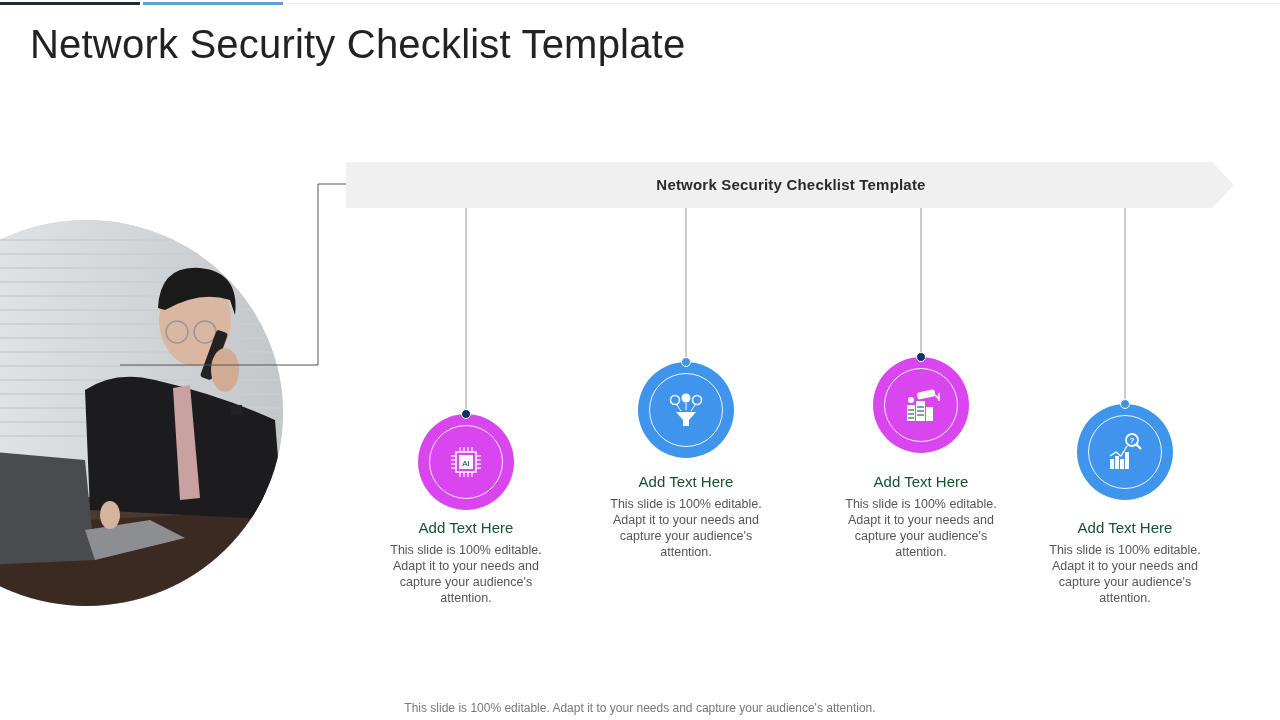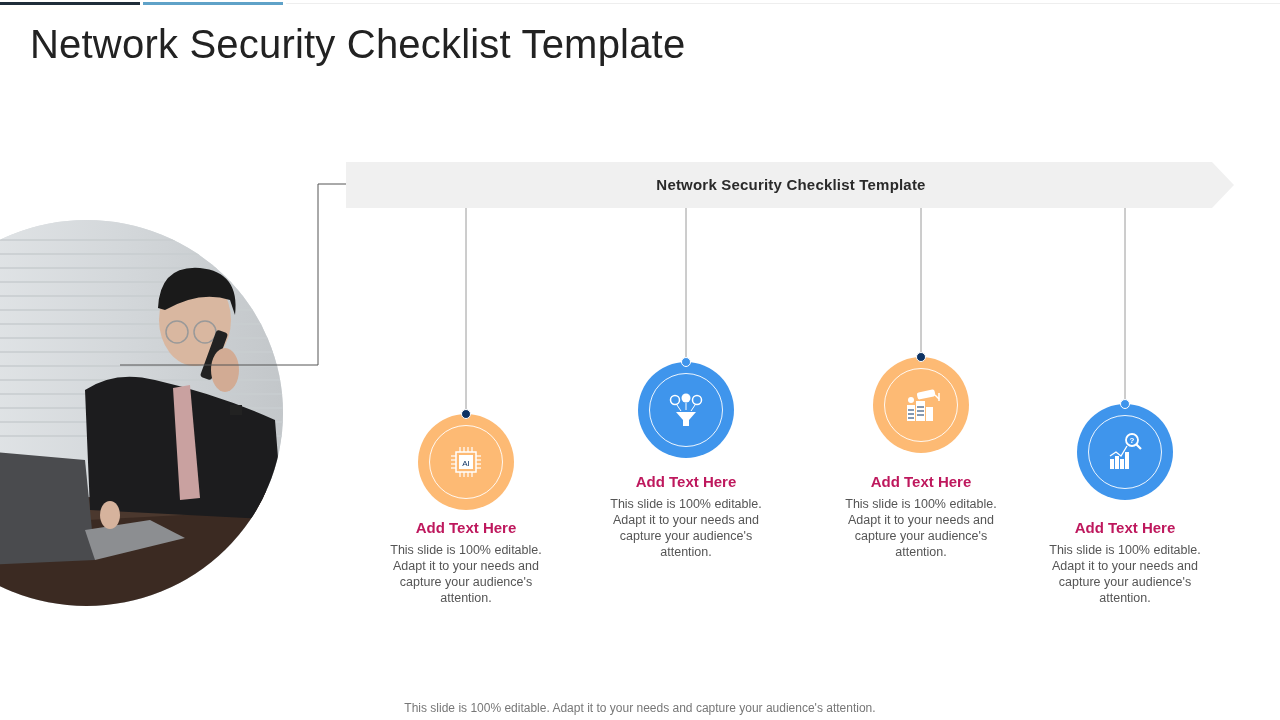--- a/index.html
+++ b/index.html
@@ -10,25 +10,25 @@
   .page-title { position:absolute; left:30px; top:22px; font-size:40px; color:#222222; letter-spacing:0.2px; }
   .photo { position:absolute; left:-110px; top:220px; width:393px; height:386px; border-radius:50%; overflow:hidden; background:#d8dcdf; }
   .banner { position:absolute; left:346px; top:162px; width:888px; height:46px; }
   .banner svg { position:absolute; left:0; top:0; }
   .banner-title { position:absolute; left:0; top:0; width:890px; height:46px; line-height:46px; text-align:center; font-size:15px; font-weight:bold; color:#2a2a2a; letter-spacing:0.2px; }
   .connector { position:absolute; left:0; top:0; width:1280px; height:720px; pointer-events:none; }
   .circle { position:absolute; width:96px; height:96px; border-radius:50%; }
   .circle .ring { position:absolute; left:11px; top:11px; width:72px; height:72px; border:1.3px solid rgba(255,255,255,0.9); border-radius:50%; }
   .circle .dot { position:absolute; left:43px; top:-5px; width:8px; height:8px; border-radius:50%; border:1.5px solid #ffffff; }
   .circle svg { position:absolute; left:28px; top:28px; }
-  .navy { background:#fdba74; }
+  .navy { background:#d946ef; }
   .navy .dot { background:#0d3263; }
   .blue { background:#3f95ec; }
   .blue .dot { background:#3f95ec; }
-  .step-title { position:absolute; width:170px; text-align:center; font-size:15px; font-weight:bold; color:#be185d; }
+  .step-title { position:absolute; width:170px; text-align:center; font-size:15px; font-weight:normal; color:#14532d; }
   .step-desc { position:absolute; width:170px; text-align:center; font-size:12.5px; color:#555; line-height:16px; }
   .footer { position:absolute; left:0; width:1280px; top:701px; text-align:center; font-size:12px; color:#777; }
 </style>
 </head>
 <body>
 
 <div class="topbar-dark"></div>
 <div class="topbar-blue"></div>
 <div class="topbar-line"></div>
 

